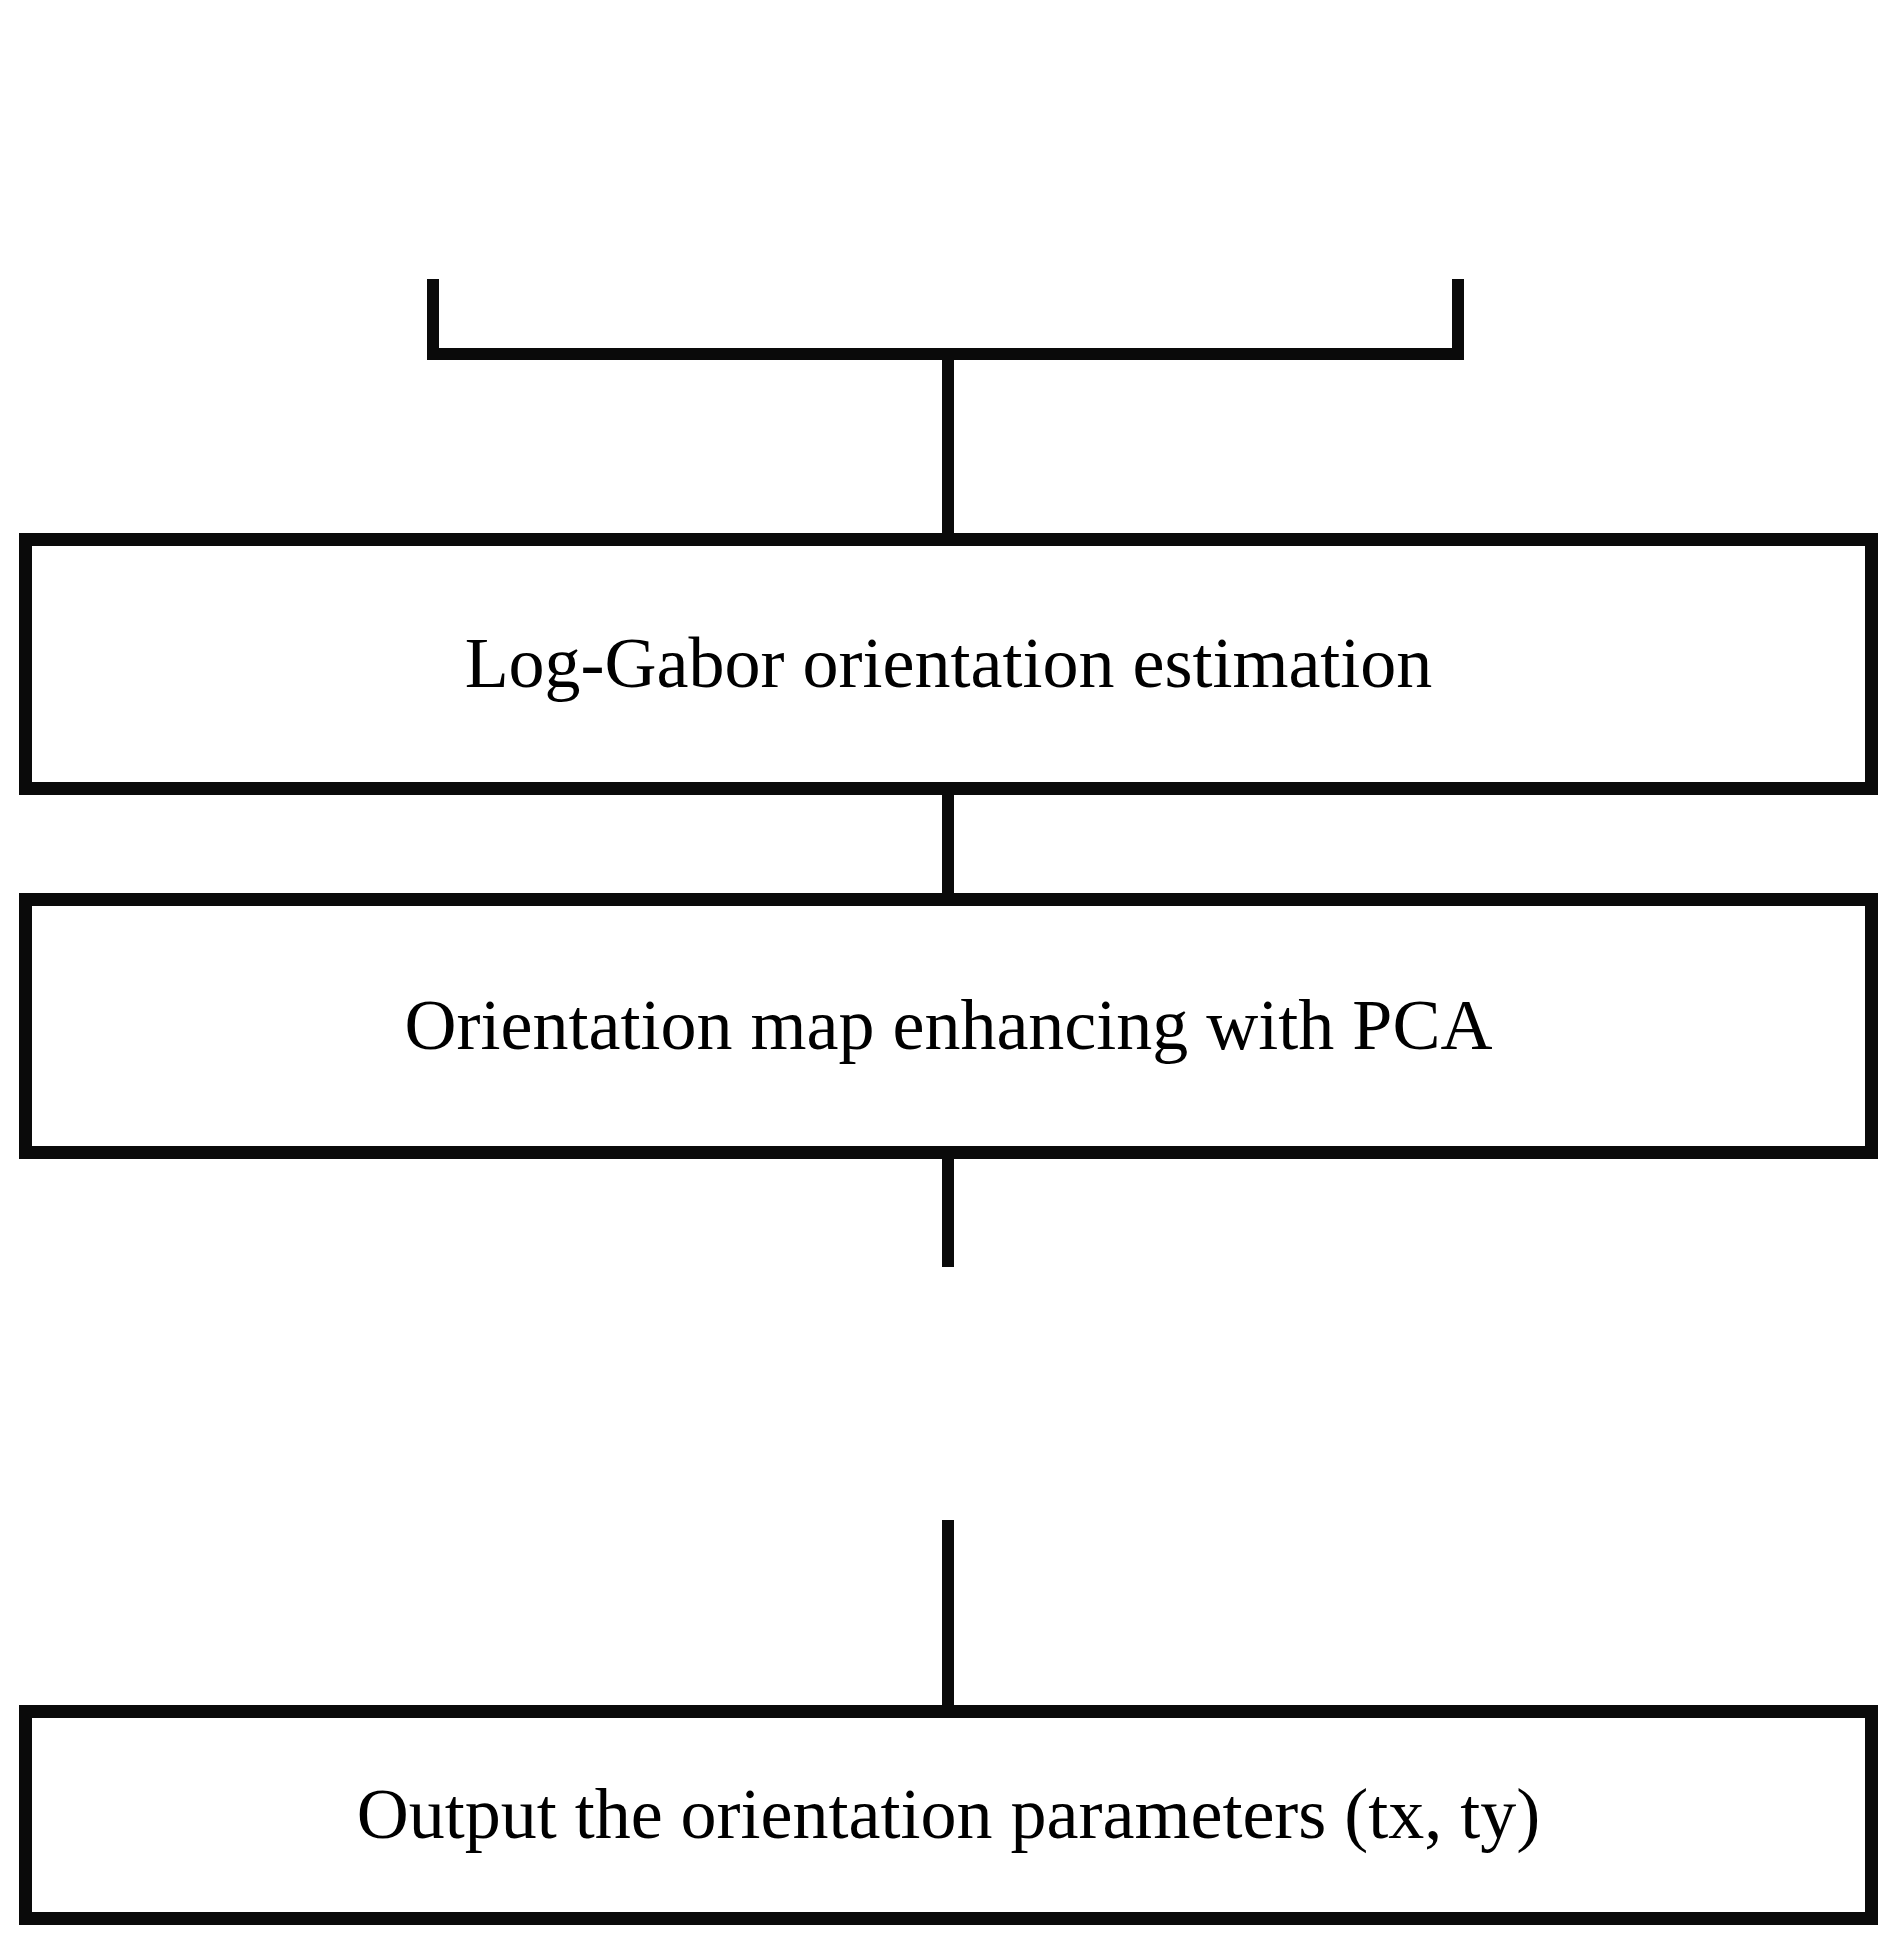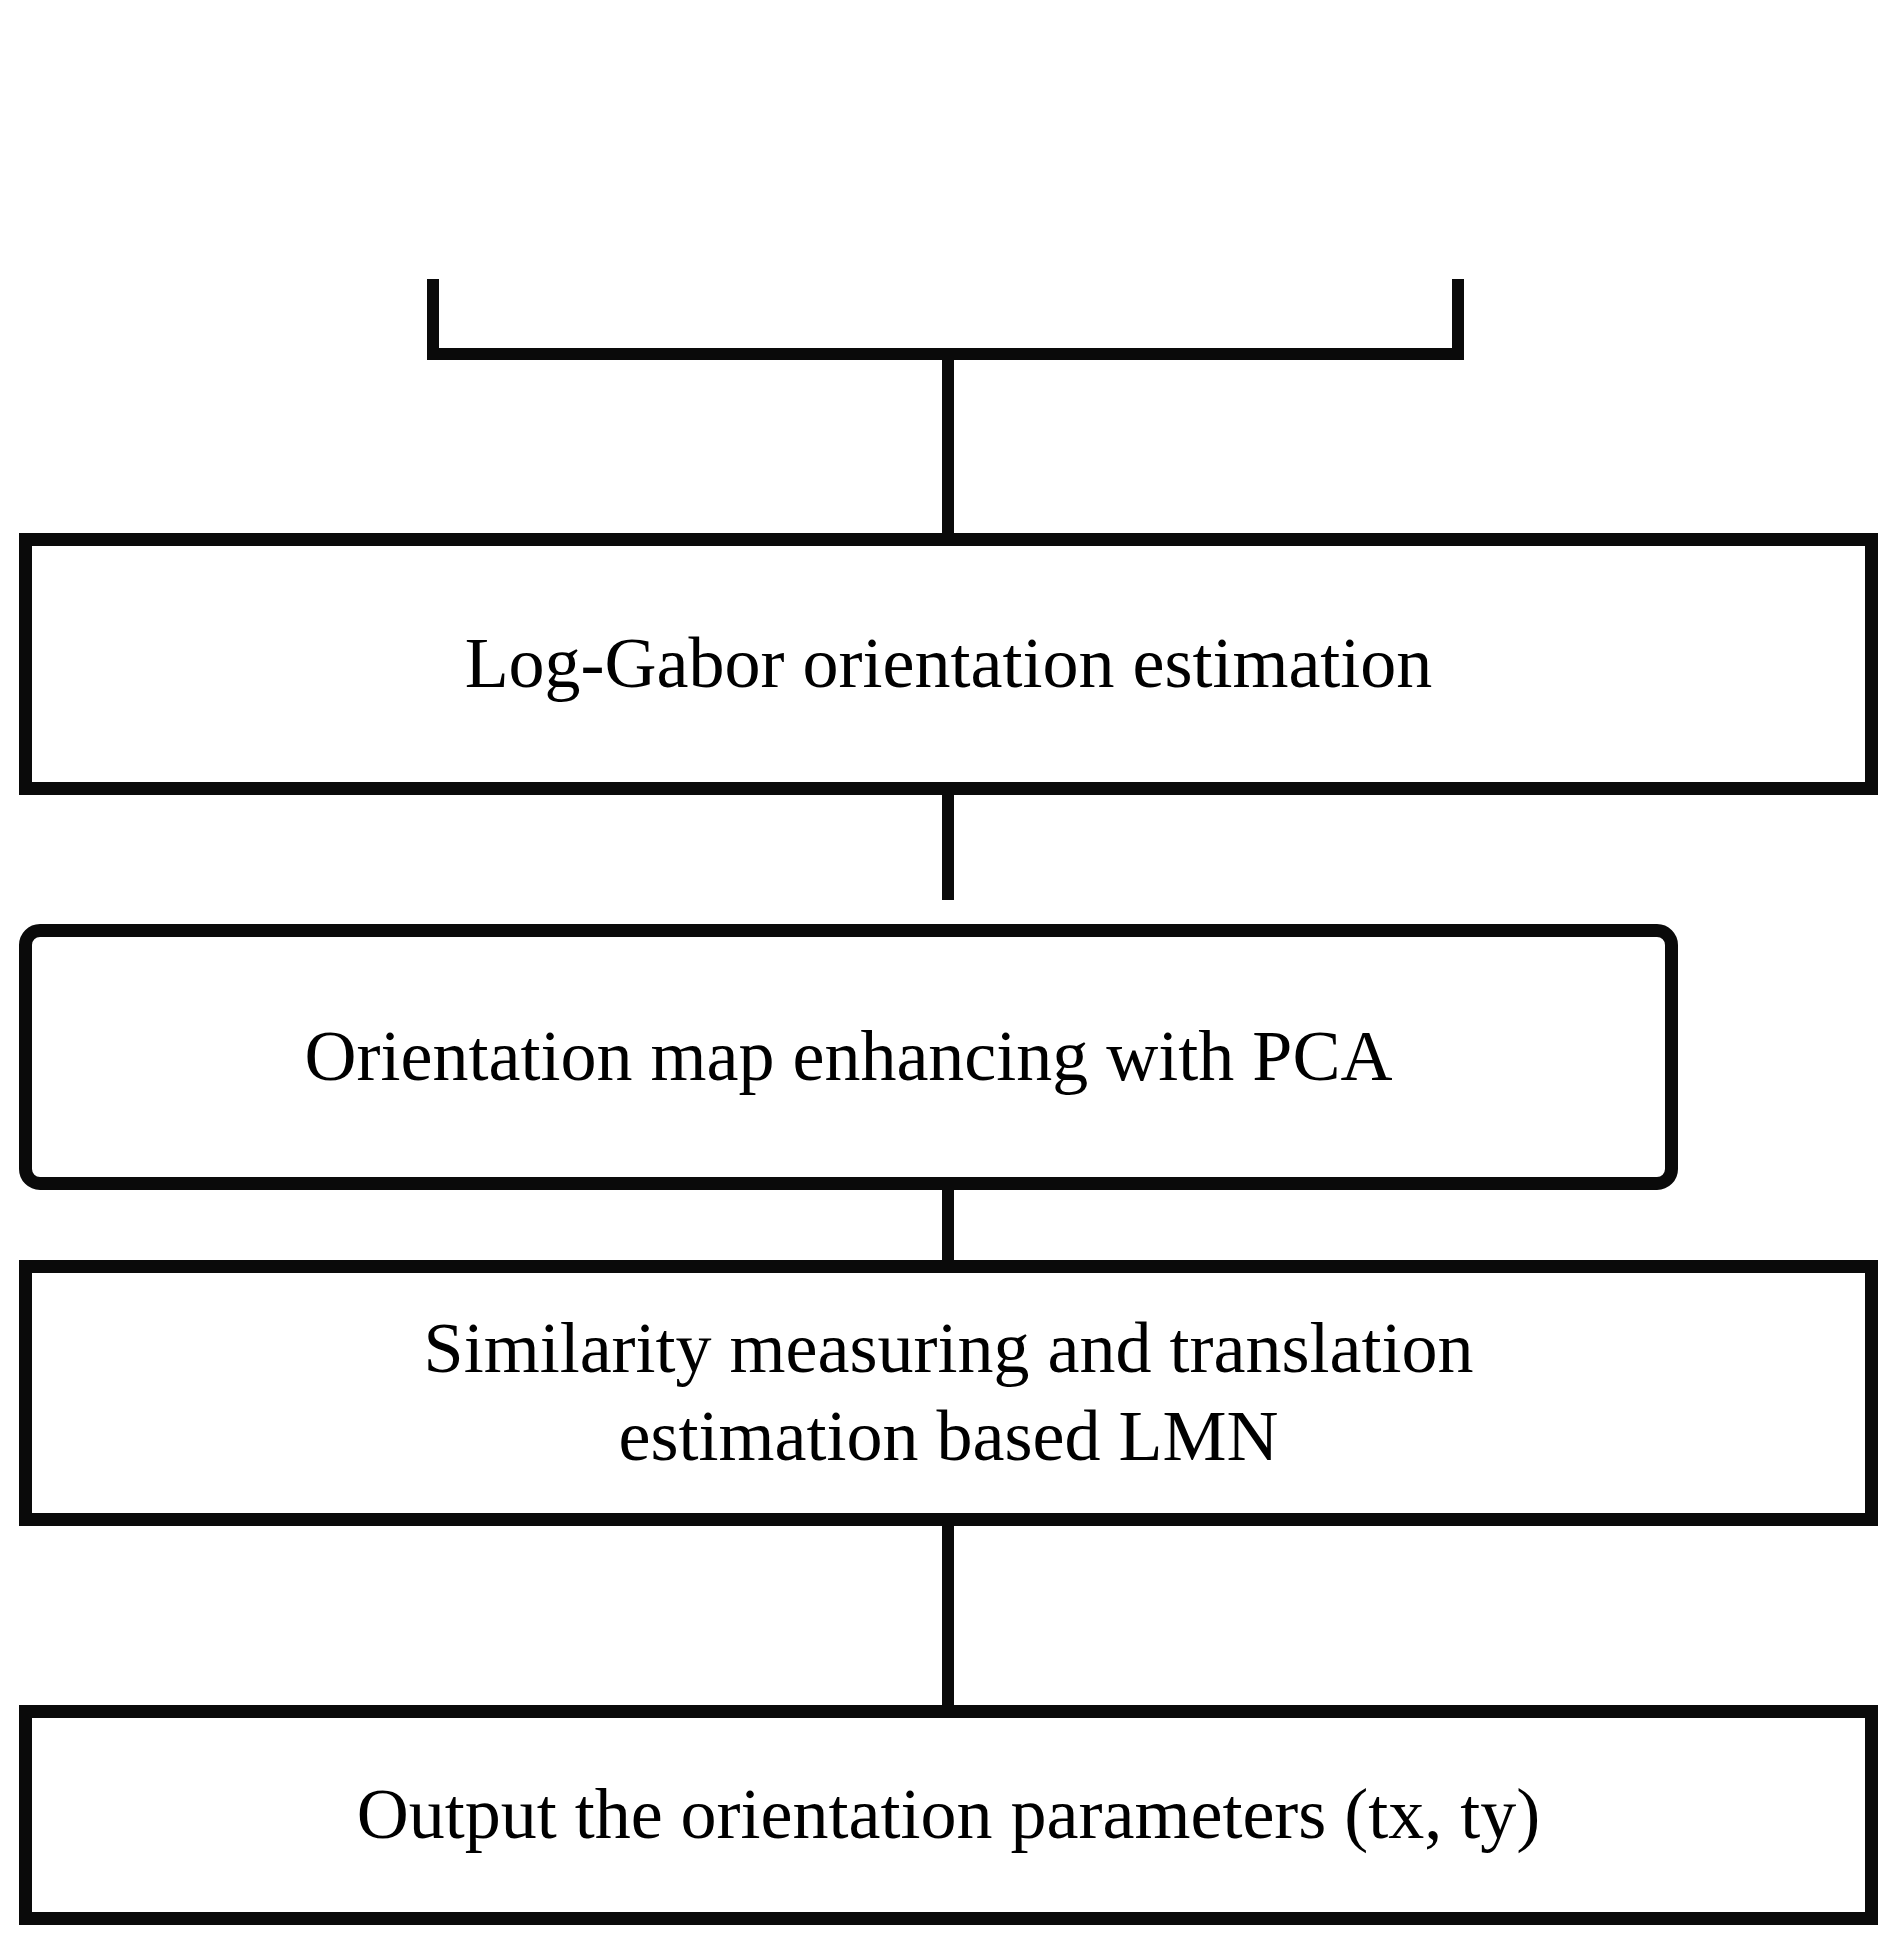--- a/index.html
+++ b/index.html
@@ -38,21 +38,21 @@
     width: 100%;
     padding: 0 21px;
     box-sizing: border-box;
     white-space: pre-line;
   }
 
   
   #node-template-image { left: 19px;   top: 19px;   width: 832px;  height: 267px; }
   #node-base-image     { left: 1045px; top: 19px;   width: 833px;  height: 267px; }
   #node-log-gabor      { left: 19px;   top: 533px;  width: 1859px; height: 262px; }
-  #node-pca            { left: 19px;   top: 924px; width: 1659px; height: 266px; border-radius: 21px; }
+  #node-pca            { left: 19px;   top: 893px; width: 1859px; height: 266px; }
   #node-lmn            { left: 19px;   top: 1260px; width: 1859px; height: 266px; }
   #node-output         { left: 19px;   top: 1705px; width: 1859px; height: 220px; }
 
   .fs-big   { font-size: 72px; }
   .fs-multi { font-size: 72px; }
 
   
   .conn {
     position: absolute;
     background: #0a0a0a;
@@ -91,23 +91,19 @@
 
 
   <div class="node" id="node-log-gabor">
     <span class="node-label fs-big">Log-Gabor orientation estimation</span>
   </div>
 
   <div class="node" id="node-pca">
     <span class="node-label fs-big">Orientation map enhancing with PCA</span>
   </div>
 
-  <div class="node" id="node-lmn">
-    <span class="node-label fs-multi">Similarity measuring and translation
-estimation based LMN</span>
-  </div>
 
   <div class="node" id="node-output">
     <span class="node-label fs-big"><span>Output the orientation parameters (</span><span class="italic-var">tx</span><span>,  </span><span class="italic-var">ty</span><span>)</span></span>
   </div>
 
 </div>
 
 
 </body></html>

